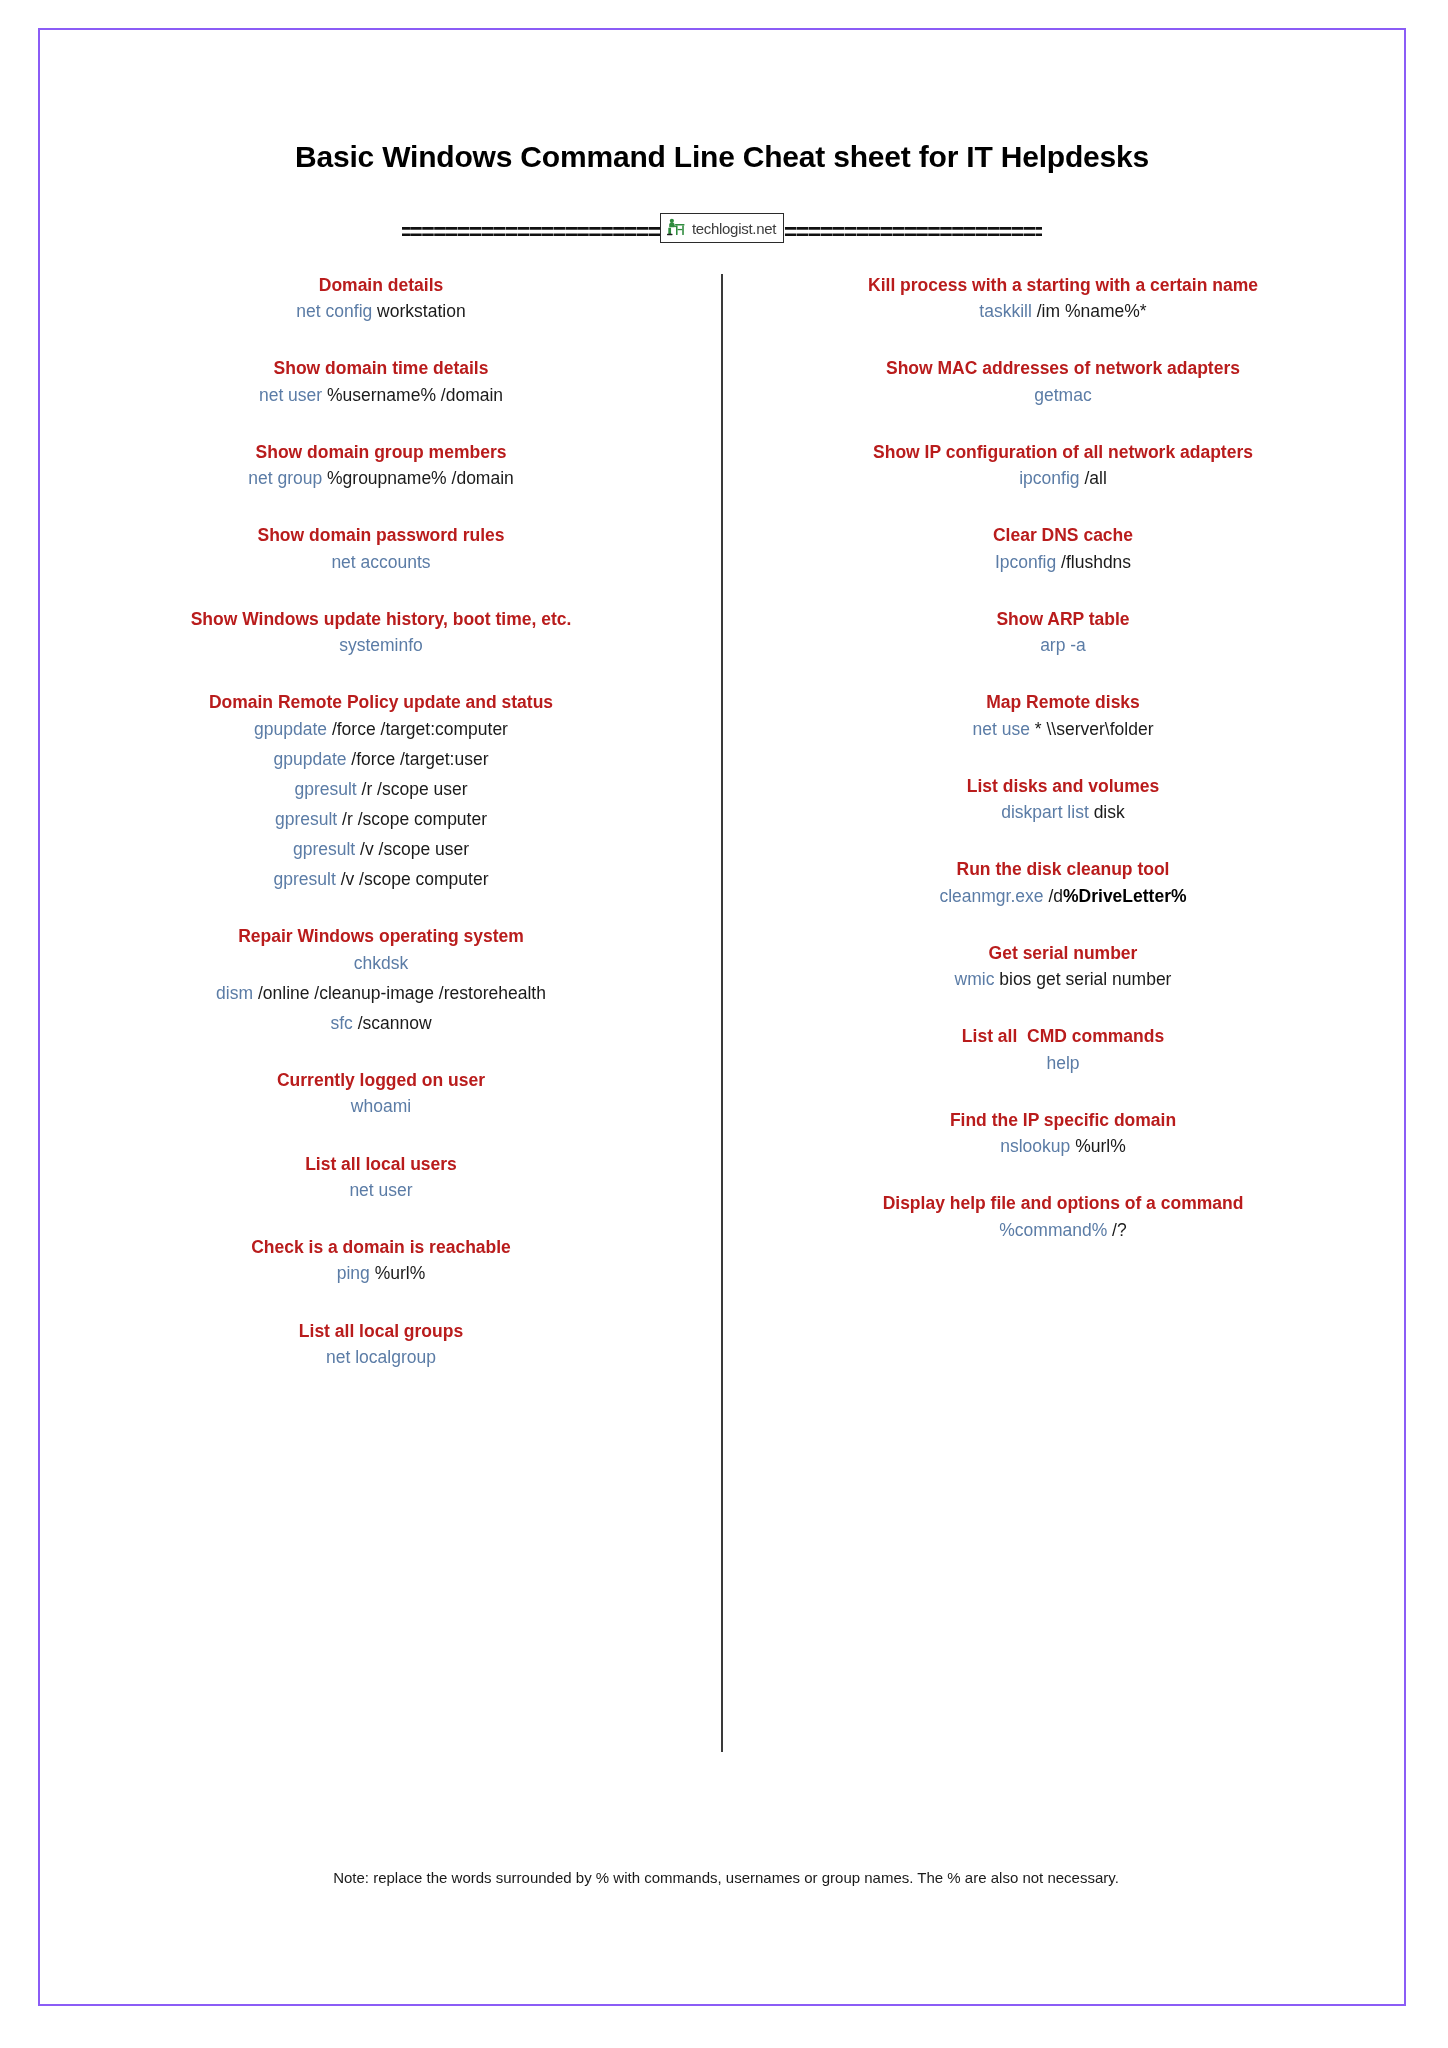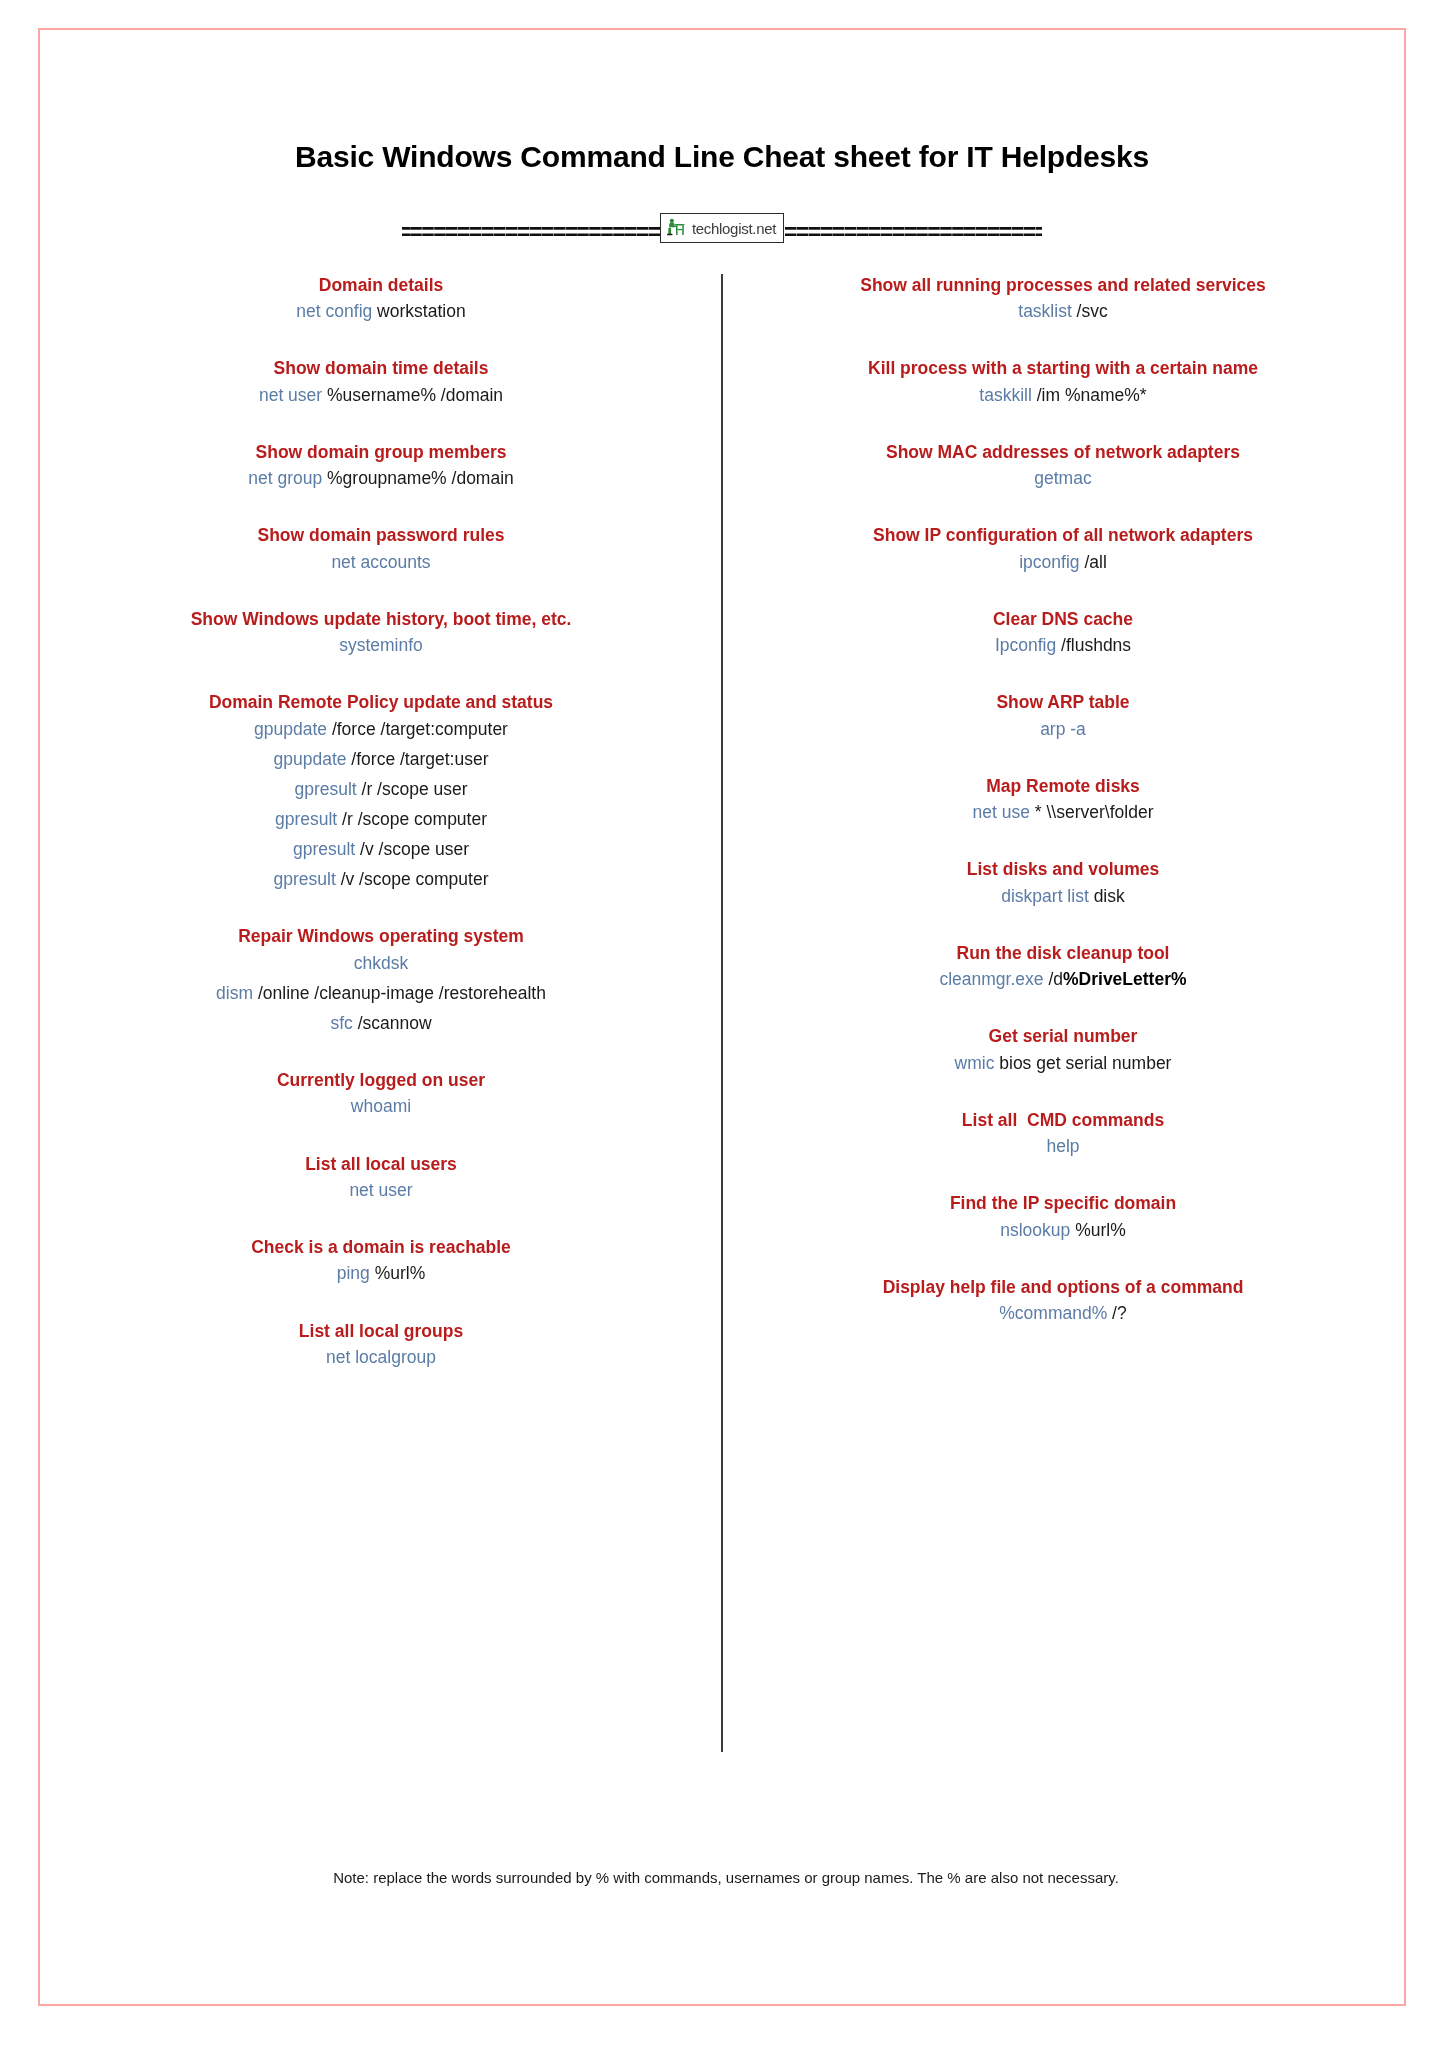--- a/index.html
+++ b/index.html
@@ -15,21 +15,21 @@
     overflow: hidden;
   }
 
   #sheet {
     position: absolute;
     left: 38px;
     top: 28px;
     width: 1368px;
     height: 1978px;
     background: #ffffff;
-    border: 2px solid #fca5a5;
+    border: 2px solid #8b5cf6;
     box-sizing: border-box;
   }
 
   #inner {
     position: absolute;
     left: 0; top: 0; right: 0; bottom: 0;
     padding: 0;
   }
 
   
@@ -220,24 +220,20 @@
             <div class="entry-title">Check is a domain is reachable</div>
             <div class="cmd"><span class="k">ping</span><span> %url%</span></div>
           </div>
           <div class="entry">
             <div class="entry-title">List all local groups</div>
             <div class="cmd"><span class="k">net localgroup</span></div>
           </div>
         </div>
       <div class="col" id="col-right">
           <div class="entry">
-            <div class="entry-title">Show all running processes and related services</div>
-            <div class="cmd"><span class="k">tasklist</span><span> /svc</span></div>
-          </div>
-          <div class="entry">
             <div class="entry-title">Kill process with a starting with a certain name</div>
             <div class="cmd"><span class="k">taskkill</span><span> /im %name%*</span></div>
           </div>
           <div class="entry">
             <div class="entry-title">Show MAC addresses of network adapters</div>
             <div class="cmd"><span class="k">getmac</span></div>
           </div>
           <div class="entry">
             <div class="entry-title">Show IP configuration of all network adapters</div>
             <div class="cmd"><span class="k">ipconfig</span><span> /all</span></div>

